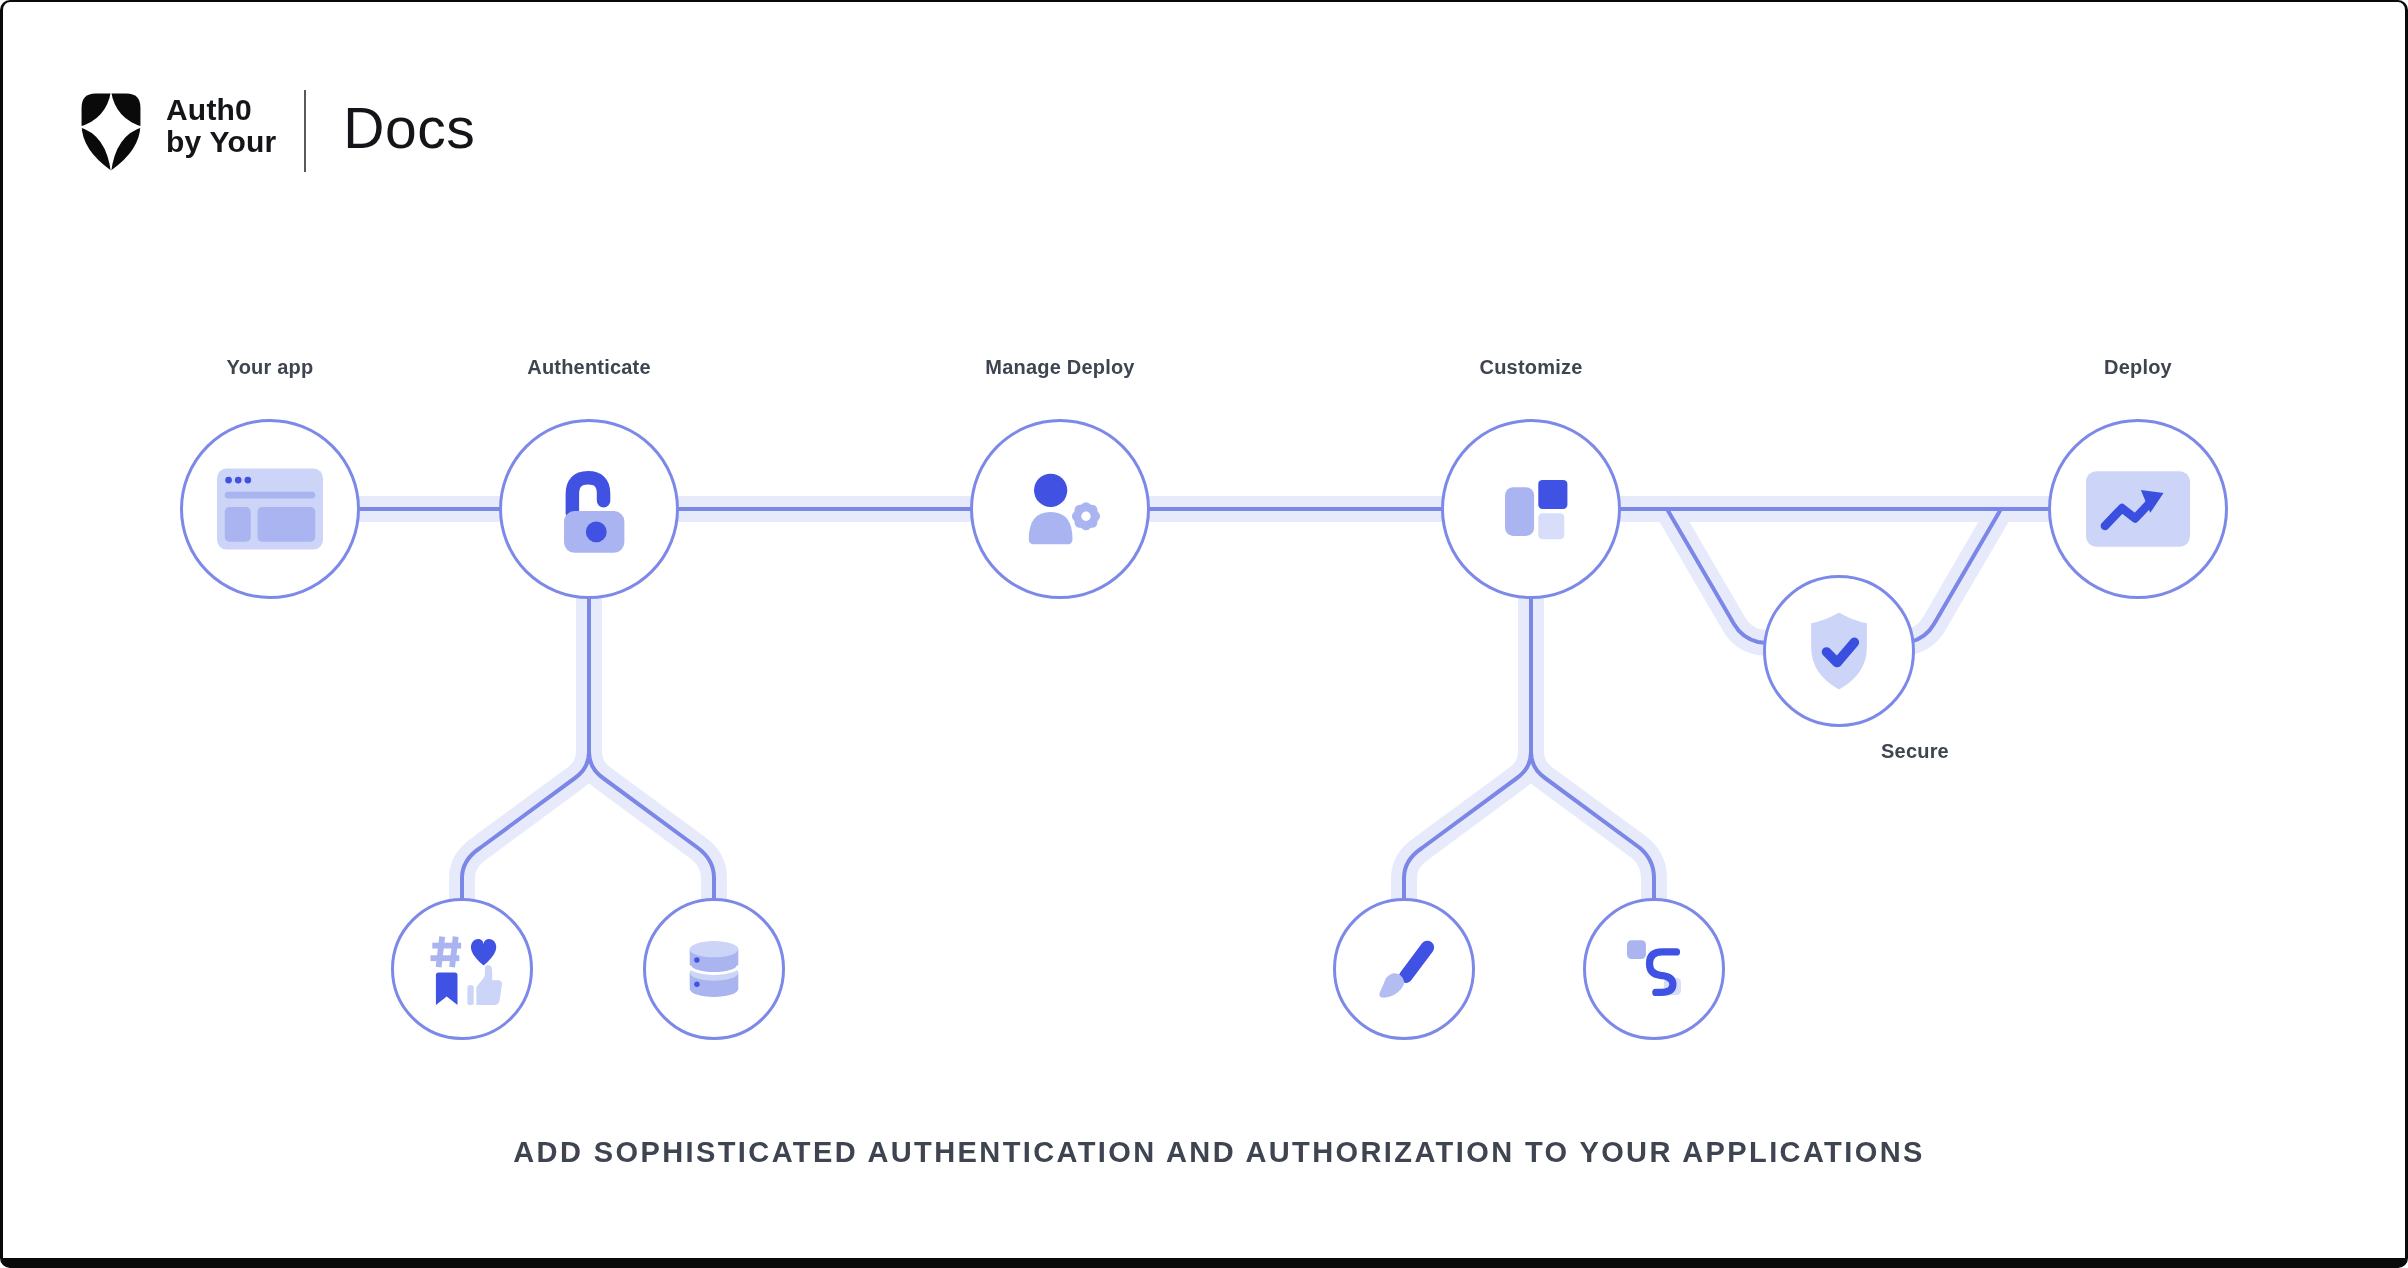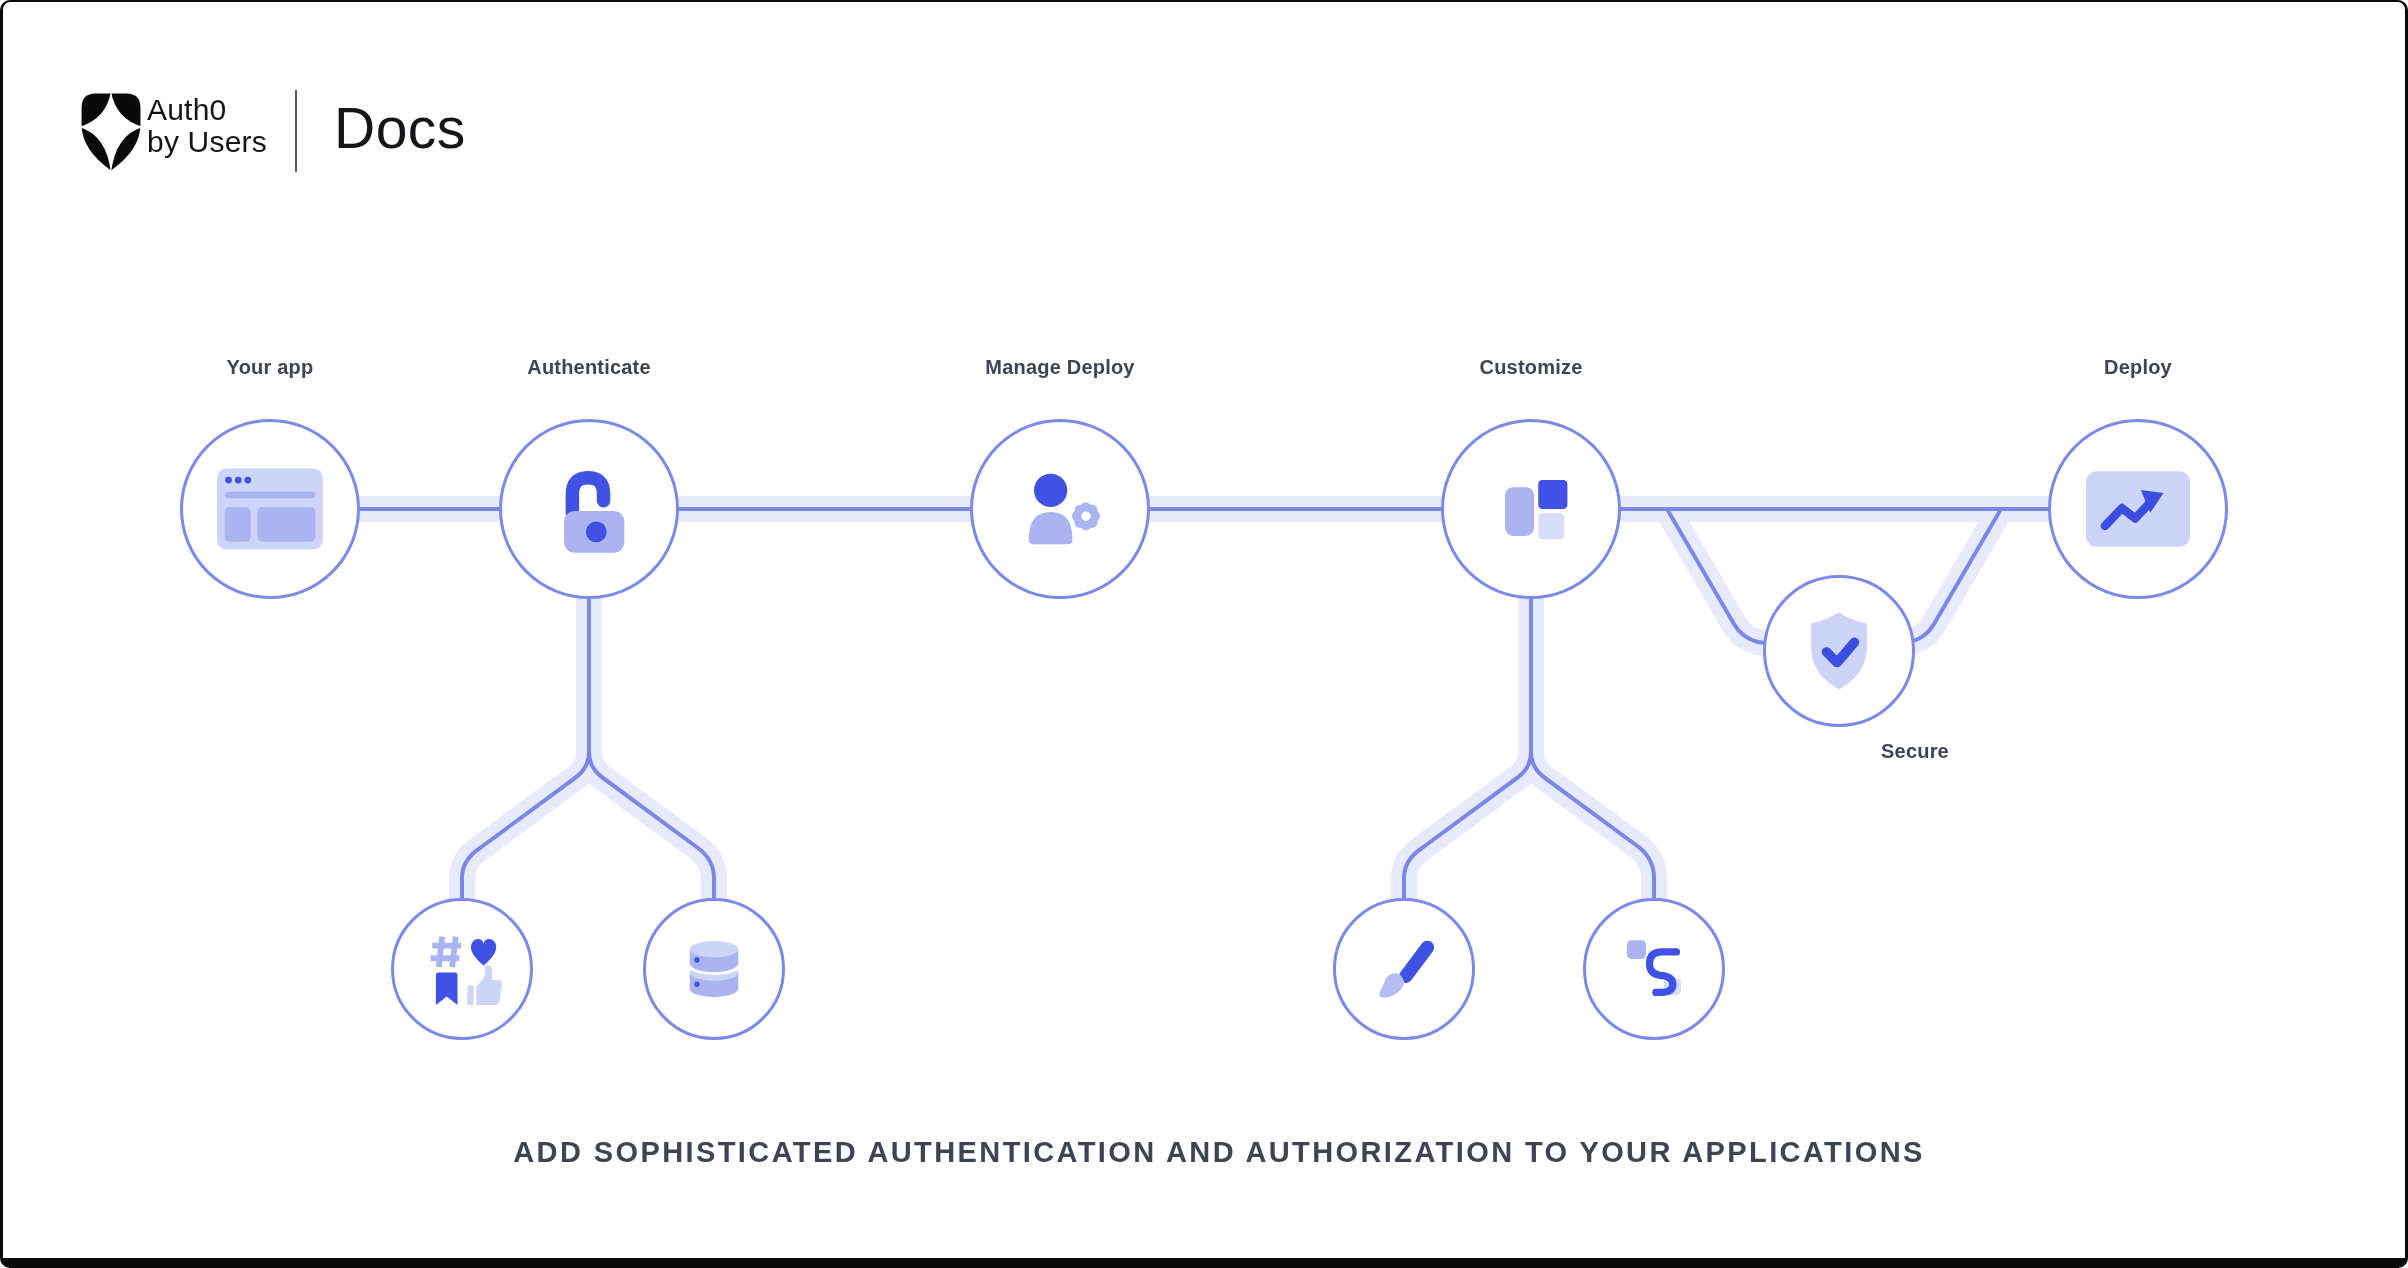--- a/index.html
+++ b/index.html
@@ -12,21 +12,21 @@
     border-left:3px solid #0a0a0a;
     border-right:3px solid #0a0a0a;
     border-top:2px solid #0a0a0a;
     border-bottom:10px solid #0a0a0a;
     border-radius:10px;
     overflow:hidden;
   }
   
   .hdr{position:absolute;left:76px;top:86px;display:flex;align-items:flex-start;z-index:5;}
   .hdr .shield{width:64px;height:84px;margin-top:2px;}
-  .brand-text{margin-left:4px;margin-top:6px;color:#131518;font-size:30px;line-height:32px;font-weight:400;letter-spacing:.2px;}
+  .brand-text{margin-left:23px;margin-top:6px;color:#131518;font-size:30px;line-height:32px;font-weight:700;letter-spacing:.2px;}
   .hdr-divider{width:2px;height:82px;background:#58595b;margin:2px 0 0 28px;}
   .product{margin-left:37px;margin-top:10px;font-size:57px;font-weight:300;color:#131518;letter-spacing:.5px;line-height:60px;}
   
   .links{position:absolute;left:0;top:0;z-index:1;}
   .node{
     position:absolute;background:#ffffff;border:3.5px solid #7d89e8;border-radius:50%;
     box-sizing:border-box;display:flex;align-items:center;justify-content:center;z-index:2;
   }
   .node.big{width:180px;height:180px;}
   .node.mid{width:152px;height:152px;}
@@ -46,21 +46,21 @@
 
 <div class="stage">
 
   <div class="hdr">
     <svg class="shield" viewBox="0 0 100 128" aria-hidden="true">
       <path d="M50 4 L74 4 Q96 4 96 26 L96 52 Q96 92 50 124 Q4 92 4 52 L4 26 Q4 4 26 4 Z" fill="#0a0a0a"></path>
       <path d="M50 0 Q57 44 100 56 Q57 68 50 128 Q43 68 0 56 Q43 44 50 0 Z" fill="#ffffff"></path>
     </svg>
     <div class="brand-text">
       <div>Auth0</div>
-      <div>by Users</div>
+      <div>by Your</div>
     </div>
     <div class="hdr-divider"></div>
     <div class="product">Docs</div>
   </div>
 
   <svg class="links" width="2408" height="1268" viewBox="0 0 2408 1268" aria-hidden="true">
 
     <g fill="none" stroke="#e7eafb" stroke-width="26">
       <path d="M267 507 L2135 507"></path>
       <path d="M586 507 L586 750 Q586 766 572 776 L477 846 Q459 858 459 876 L459 967"></path>

